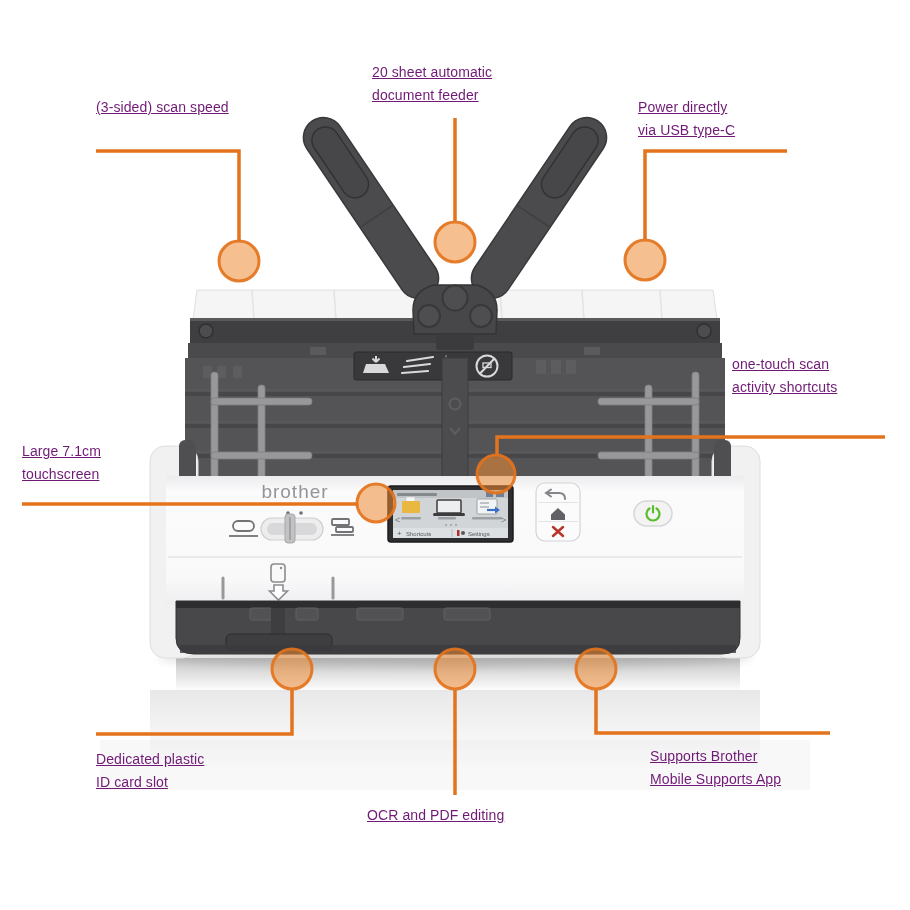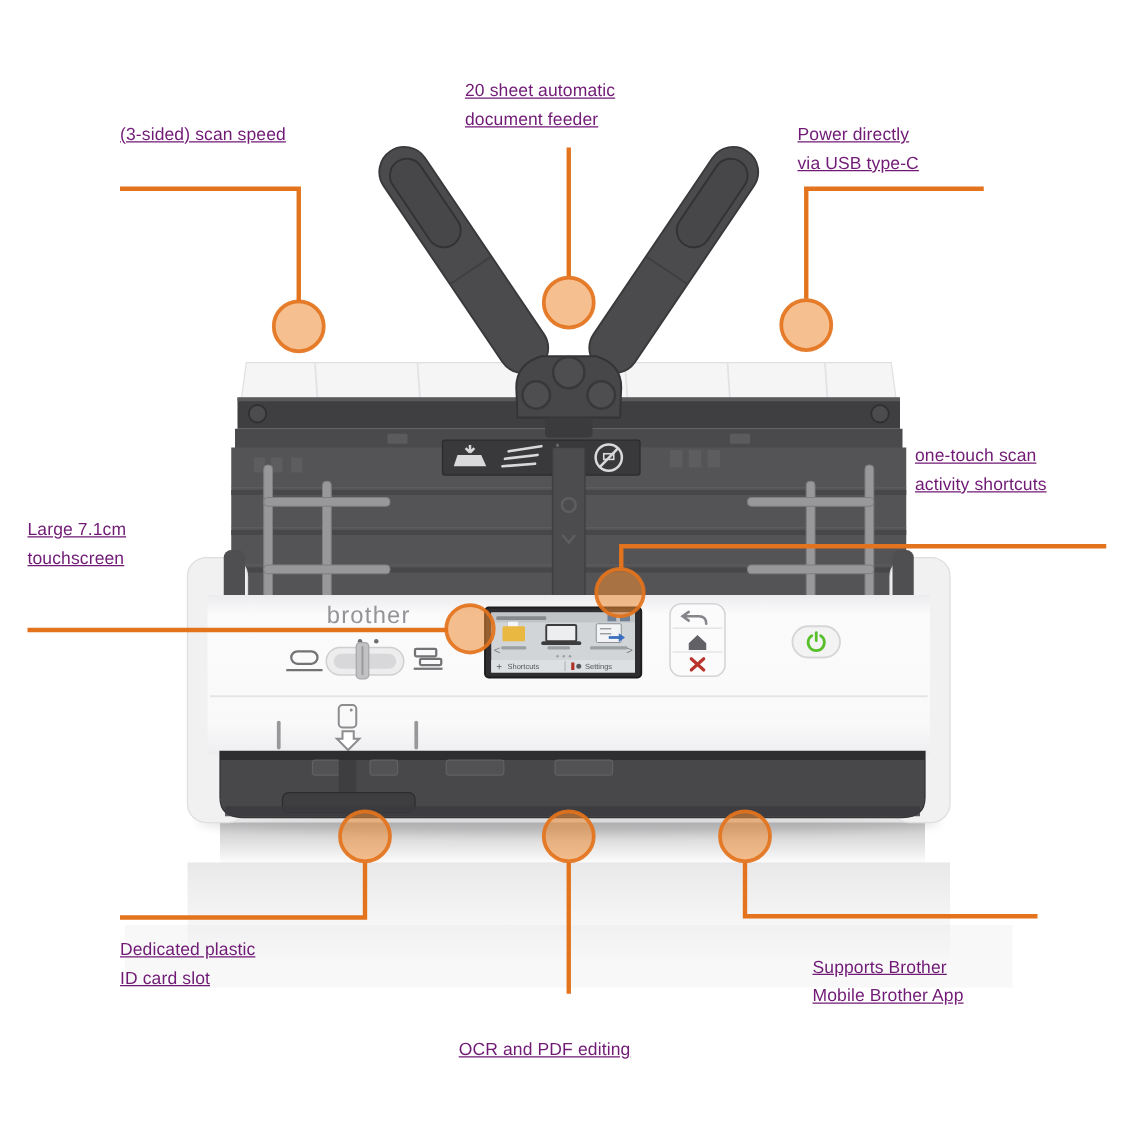--- a/index.html
+++ b/index.html
@@ -305,32 +305,32 @@
   <div class="callout" style="left:638px;top:96px;">
     <div>Power directly</div>
     <div>via USB type-C</div>
   </div>
 
   <div class="callout" style="left:732px;top:353px;">
     <div>one-touch scan</div>
     <div>activity shortcuts</div>
   </div>
 
-  <div class="callout" style="left:22px;top:412px;">
+  <div class="callout" style="left:22px;top:440px;">
     <div>Large 7.1cm</div>
     <div>touchscreen</div>
   </div>
 
   <div class="callout" style="left:96px;top:748px;">
     <div>Dedicated plastic</div>
     <div>ID card slot</div>
   </div>
 
-  <div class="callout" style="left:367px;top:804px;margin-top:24px;">
+  <div class="callout" style="left:367px;top:804px;">
     <div>OCR and PDF editing</div>
   </div>
 
-  <div class="callout" style="left:650px;top:745px;margin-top:17px;">
+  <div class="callout" style="left:650px;top:745px;">
     <div>Supports Brother</div>
-    <div>Mobile Brother App</div>
+    <div>Mobile Supports App</div>
   </div>
 
 </div>
 
 </body></html>

